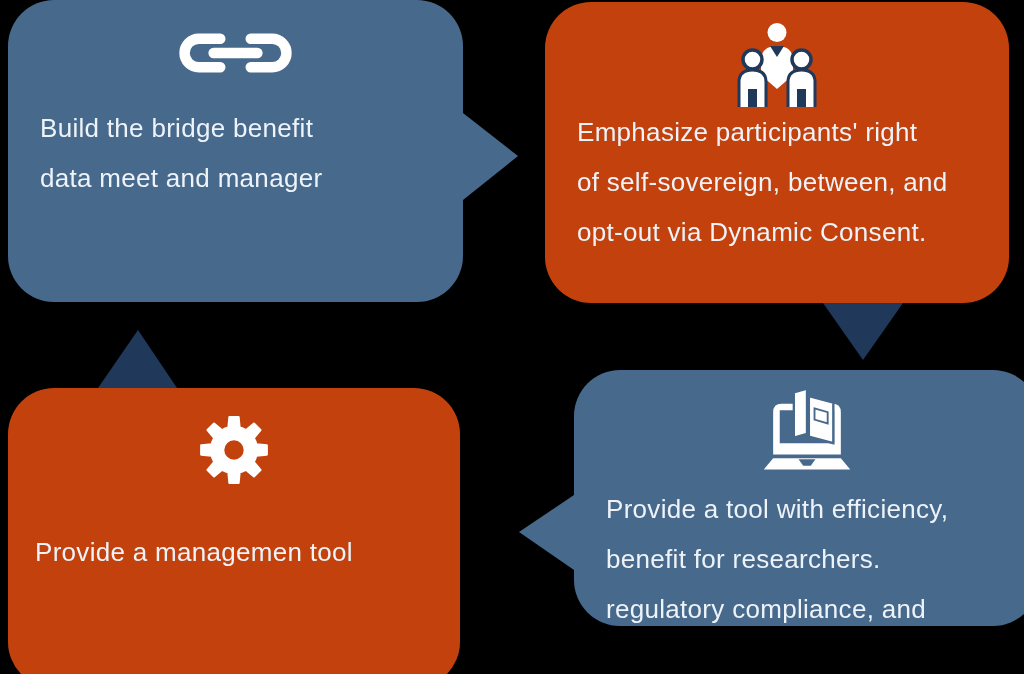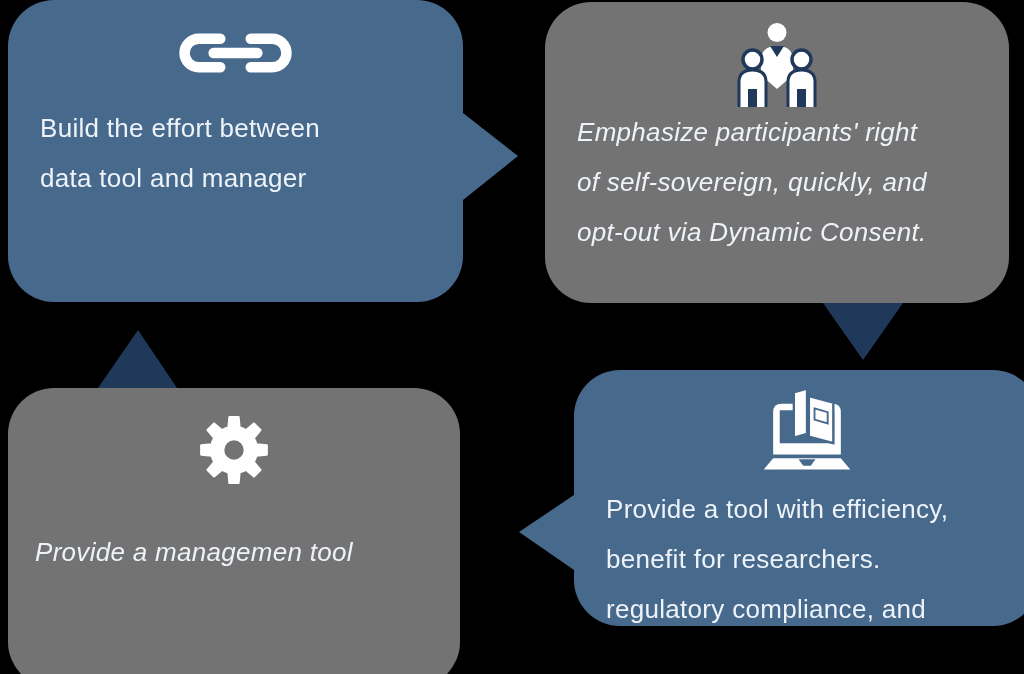--- a/index.html
+++ b/index.html
@@ -2,21 +2,21 @@
 <html><head>
 <meta charset="utf-8">
 <style>
   html,body { margin:0; padding:0; background:#000; }
   .canvas {
     position:relative; width:1024px; height:674px; background:#000000;
     font-family:"Liberation Sans","DejaVu Sans",sans-serif; overflow:hidden;
   }
   .card { position:absolute; border-radius:46px; }
   .card.light { background:#47698c; }
-  .card.dark  { background:#737373;font-style:italic; }
+  .card.dark  { background:#c2410c; }
   .tail { position:absolute; width:0; height:0; }
   .tail-right { left:100%; border-top:43px solid transparent; border-bottom:44px solid transparent; border-left:55px solid #47698c; }
   .tail-down  { top:100%; border-left:40px solid transparent; border-right:40px solid transparent; border-top:57px solid #20395a; }
   .tail-up    { bottom:100%; border-left:40px solid transparent; border-right:39px solid transparent; border-bottom:58px solid #20395a; }
   .tail-left  { right:100%; border-top:37px solid transparent; border-bottom:38px solid transparent; border-right:55px solid #47698c; }
   .icon-wrap { position:absolute; left:0; right:0; display:flex; justify-content:center; }
   .card-text {
     position:absolute; color:#eef3f9; font-size:26px; font-weight:300;
     line-height:50px; letter-spacing:0.3px; white-space:nowrap;
   }
@@ -30,43 +30,43 @@
   <div class="card light" style="left:8px; top:0; width:455px; height:302px;">
     <div class="tail tail-right" style="top:113px;"></div>
     <div class="icon-wrap" style="top:33px;">
       <svg width="115" height="40" viewBox="0 0 120 42">
         <path d="M44 6 H21.5 a15 15 0 0 0 0 30 H44" fill="none" stroke="#ffffff" stroke-width="11" stroke-linecap="round"></path>
         <path d="M76 6 H98.5 a15 15 0 0 1 0 30 H76" fill="none" stroke="#ffffff" stroke-width="11" stroke-linecap="round"></path>
         <path d="M37 21 H83" fill="none" stroke="#ffffff" stroke-width="11" stroke-linecap="round"></path>
       </svg>
     </div>
     <div class="card-text" style="left:32px; top:103px;">
-      <div>Build the effort between</div>
-      <div>data tool and manager</div>
+      <div>Build the bridge benefit</div>
+      <div>data meet and manager</div>
     </div>
   </div>
 
   <div class="card dark" style="left:545px; top:2px; width:464px; height:301px;">
     <div class="tail tail-down" style="left:278px;"></div>
     <div class="icon-wrap" style="top:21px;">
       <svg width="84" height="84" viewBox="0 0 84 84">
         <circle cx="42" cy="9.5" r="9.5" fill="#ffffff"></circle>
         <path d="M26 52 L26 38 Q26 23 42 23 Q58 23 58 38 L58 52 L42 66 Z" fill="#ffffff"></path>
         <path d="M35 23 L42 34 L49 23 Z" fill="#20395a"></path>
         <circle cx="17.5" cy="36.5" r="9.5" fill="#ffffff" stroke="#20395a" stroke-width="3.5"></circle>
         <path d="M4 84 V59 Q4 47 17.5 47 Q31 47 31 59 V84" fill="#ffffff" stroke="#20395a" stroke-width="3"></path>
         <rect x="13" y="66" width="9" height="18" fill="#20395a"></rect>
         <circle cx="66.5" cy="36.5" r="9.5" fill="#ffffff" stroke="#20395a" stroke-width="3.5"></circle>
         <path d="M53 84 V59 Q53 47 66.5 47 Q80 47 80 59 V84" fill="#ffffff" stroke="#20395a" stroke-width="3"></path>
         <rect x="62" y="66" width="9" height="18" fill="#20395a"></rect>
       </svg>
     </div>
     <div class="card-text" style="left:32px; top:105px;">
       <div>Emphasize participants' right</div>
-      <div>of self-sovereign, quickly, and</div>
+      <div>of self-sovereign, between, and</div>
       <div>opt-out via Dynamic Consent.</div>
     </div>
   </div>
 
   <div class="card dark" style="left:8px; top:388px; width:452px; height:300px;">
     <div class="tail tail-up" style="left:90px;"></div>
     <div class="icon-wrap" style="top:26px;">
       <svg width="72" height="72" viewBox="0 0 100 100">
         <path fill-rule="evenodd" fill="#ffffff" stroke="#ffffff" stroke-width="3" stroke-linejoin="round" d="M42.26 18.95 L43.60 4.45 L56.40 4.45 L57.74 18.95
              A32 32 0 0 1 66.48 22.57 L77.68 13.26 L86.74 22.32 L77.43 33.52

